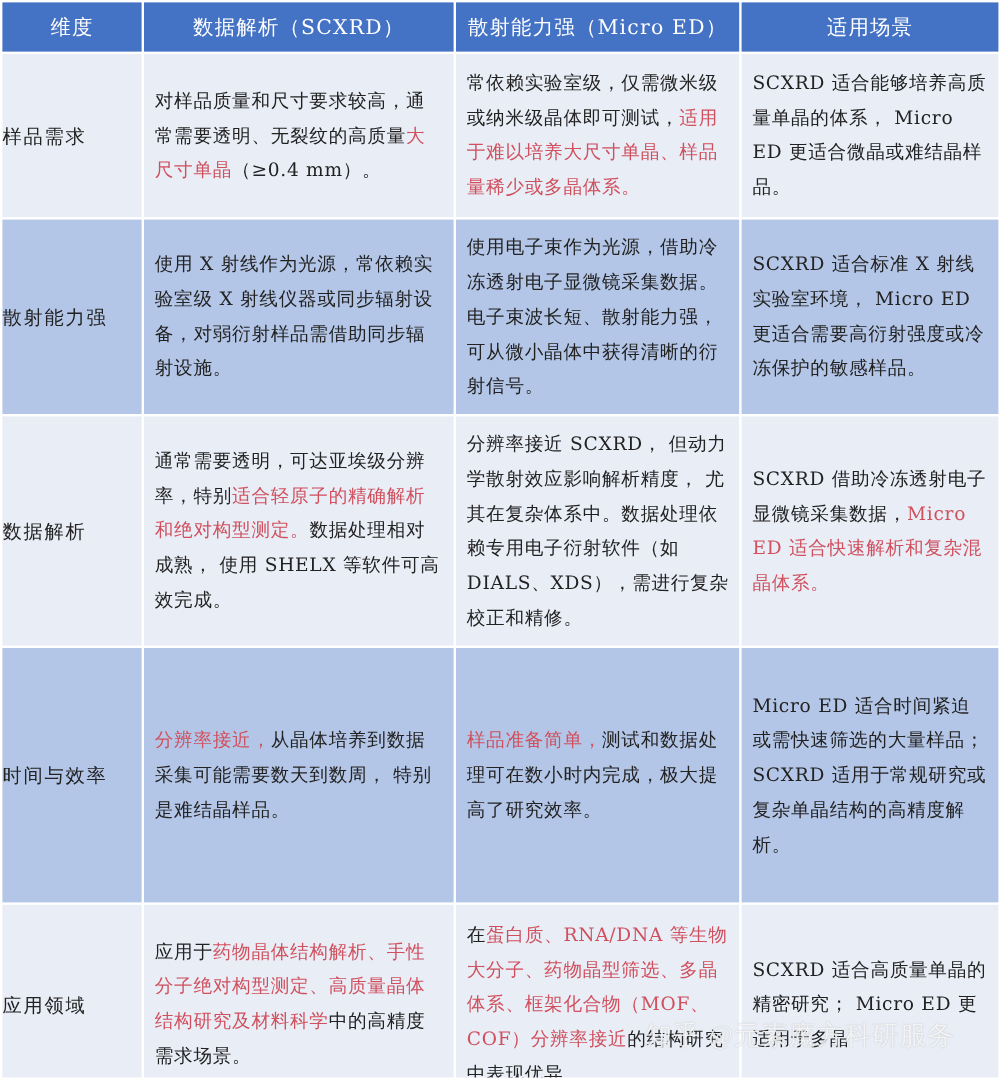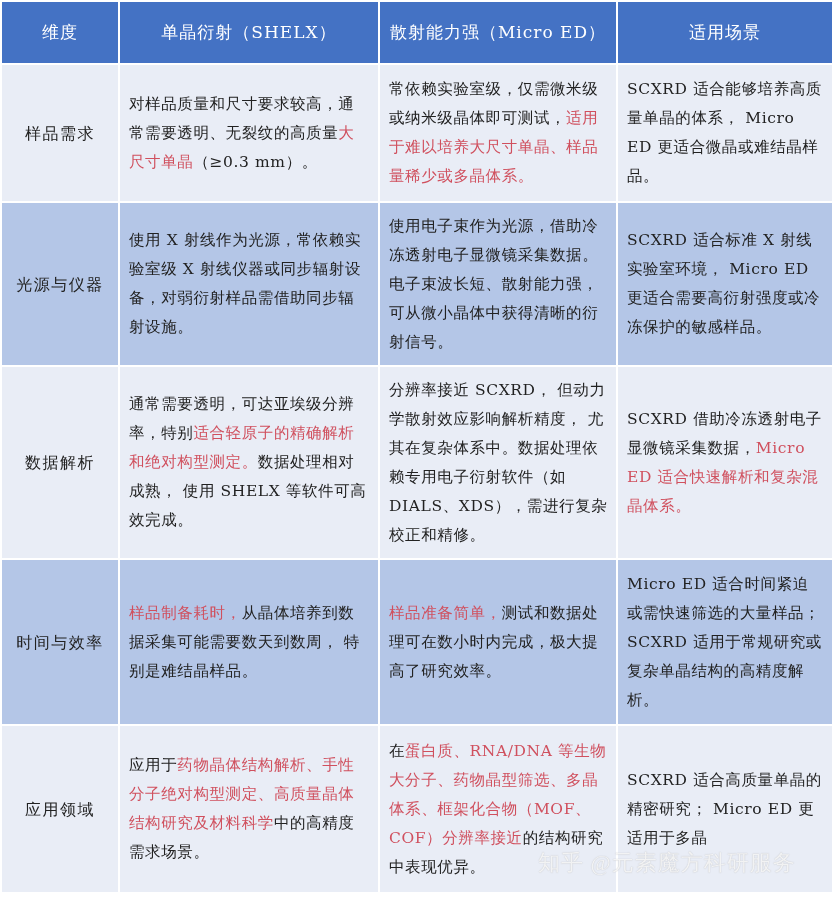--- a/index.html
+++ b/index.html
@@ -5,76 +5,76 @@
     html, body { margin: 0; padding: 0; background: #ffffff; }
     body { width: 834px; height: 898px; overflow: hidden; position: relative;
            font-family: "DejaVu Serif", "Liberation Serif", serif; }
     table.cmp { position: absolute; left: 0; top: 0; width: 832px; border-collapse: separate;
                 border-spacing: 2px; background: #ffffff; table-layout: fixed; }
     table.cmp col.c0 { width: 116px; }
     table.cmp col.c1 { width: 258px; }
     table.cmp col.c2 { width: 236px; }
     table.cmp col.c3 { width: 214px; }
     th { background: #4472c4; color: #ffffff; font-weight: normal; font-size: 17px;
-         height: 61px; text-align: center; vertical-align: middle; padding: 0; letter-spacing: 1px; }
+         height: 41px; text-align: center; vertical-align: middle; padding: 0; letter-spacing: 1px; }
     td { font-size: 15.5px; line-height: 29px; color: #222222; vertical-align: middle;
          padding: 0 8px 0 9px; letter-spacing: 0.6px; }
-    td.dim { text-align: center; padding: 0; font-size: 16px; letter-spacing: 1.5px; }
+    td.dim { text-align: left; padding: 0; font-size: 16px; letter-spacing: 1.5px; }
     tr.light td { background: #e9edf6; }
     tr.dark td { background: #b4c6e7; }
     .hl { color: #d0505e; }
     tr.r1 td { height: 136px; }
     tr.r2 td { height: 162px; }
     tr.r3 td { height: 191px; }
-    tr.r4 td { height: 164px; }
+    tr.r4 td { height: 212px; }
     tr.r5 td { height: 166px; }
     .watermark { position: absolute; left: 538px; top: 848px; font-family: Liberation Serif, serif;
                  font-size: 22px; color: rgba(255,255,255,0.82); letter-spacing: 1px;
                  text-shadow: 0 0 1px rgba(120,120,120,0.5); white-space: nowrap; }
   </style>
 </head>
 <body>
 
 <table class="cmp">
   <colgroup>
       <col class="c0">
       <col class="c1">
       <col class="c2">
       <col class="c3">
     </colgroup>
   <thead>
     <tr>
       <th>维度</th>
-      <th>单晶衍射（SHELX）</th>
+      <th>数据解析（SCXRD）</th>
       <th>散射能力强（Micro ED）</th>
       <th>适用场景</th>
     </tr>
   </thead>
   <tbody id="tbody">
       <tr class="light r1">
         <td class="dim">样品需求</td>
-        <td><span>对样品质量和尺寸要求较高，通常需要透明、无裂纹的高质量</span><span class="hl">大尺寸单晶</span><span>（≥0.3 mm）。</span></td>
+        <td><span>对样品质量和尺寸要求较高，通常需要透明、无裂纹的高质量</span><span class="hl">大尺寸单晶</span><span>（≥0.4 mm）。</span></td>
         <td><span>常依赖实验室级，仅需微米级或纳米级晶体即可测试，</span><span class="hl">适用于难以培养大尺寸单晶、样品量稀少或多晶体系。</span></td>
         <td><span>SCXRD 适合能够培养高质量单晶的体系， Micro ED 更适合微晶或难结晶样品。</span></td>
       </tr>
       <tr class="dark r2">
-        <td class="dim">光源与仪器</td>
+        <td class="dim">散射能力强</td>
         <td><span>使用 X 射线作为光源，常依赖实验室级 X 射线仪器或同步辐射设备，对弱衍射样品需借助同步辐射设施。</span></td>
         <td><span>使用电子束作为光源，借助冷冻透射电子显微镜采集数据。电子束波长短、散射能力强，可从微小晶体中获得清晰的衍射信号。</span></td>
         <td><span>SCXRD 适合标准 X 射线实验室环境， Micro ED 更适合需要高衍射强度或冷冻保护的敏感样品。</span></td>
       </tr>
       <tr class="light r3">
         <td class="dim">数据解析</td>
         <td><span>通常需要透明，可达亚埃级分辨率，特别</span><span class="hl">适合轻原子的精确解析和绝对构型测定。</span><span>数据处理相对成熟， 使用 SHELX 等软件可高效完成。</span></td>
         <td><span>分辨率接近 SCXRD， 但动力学散射效应影响解析精度， 尤其在复杂体系中。数据处理依赖专用电子衍射软件（如 DIALS、XDS），需进行复杂校正和精修。</span></td>
         <td><span>SCXRD 借助冷冻透射电子显微镜采集数据，</span><span class="hl">Micro ED 适合快速解析和复杂混晶体系。</span></td>
       </tr>
       <tr class="dark r4">
         <td class="dim">时间与效率</td>
-        <td><span class="hl">样品制备耗时，</span><span>从晶体培养到数据采集可能需要数天到数周， 特别是难结晶样品。</span></td>
+        <td><span class="hl">分辨率接近，</span><span>从晶体培养到数据采集可能需要数天到数周， 特别是难结晶样品。</span></td>
         <td><span class="hl">样品准备简单，</span><span>测试和数据处理可在数小时内完成，极大提高了研究效率。</span></td>
         <td><span>Micro ED 适合时间紧迫或需快速筛选的大量样品； SCXRD 适用于常规研究或复杂单晶结构的高精度解析。</span></td>
       </tr>
       <tr class="light r5">
         <td class="dim">应用领域</td>
         <td><span>应用于</span><span class="hl">药物晶体结构解析、手性分子绝对构型测定、高质量晶体结构研究及材料科学</span><span>中的高精度需求场景。</span></td>
         <td><span>在</span><span class="hl">蛋白质、RNA/DNA 等生物大分子、药物晶型筛选、多晶体系、框架化合物（MOF、COF）分辨率接近</span><span>的结构研究中表现优异。</span></td>
         <td><span>SCXRD 适合高质量单晶的精密研究； Micro ED 更适用于多晶</span></td>
       </tr>
     </tbody>

